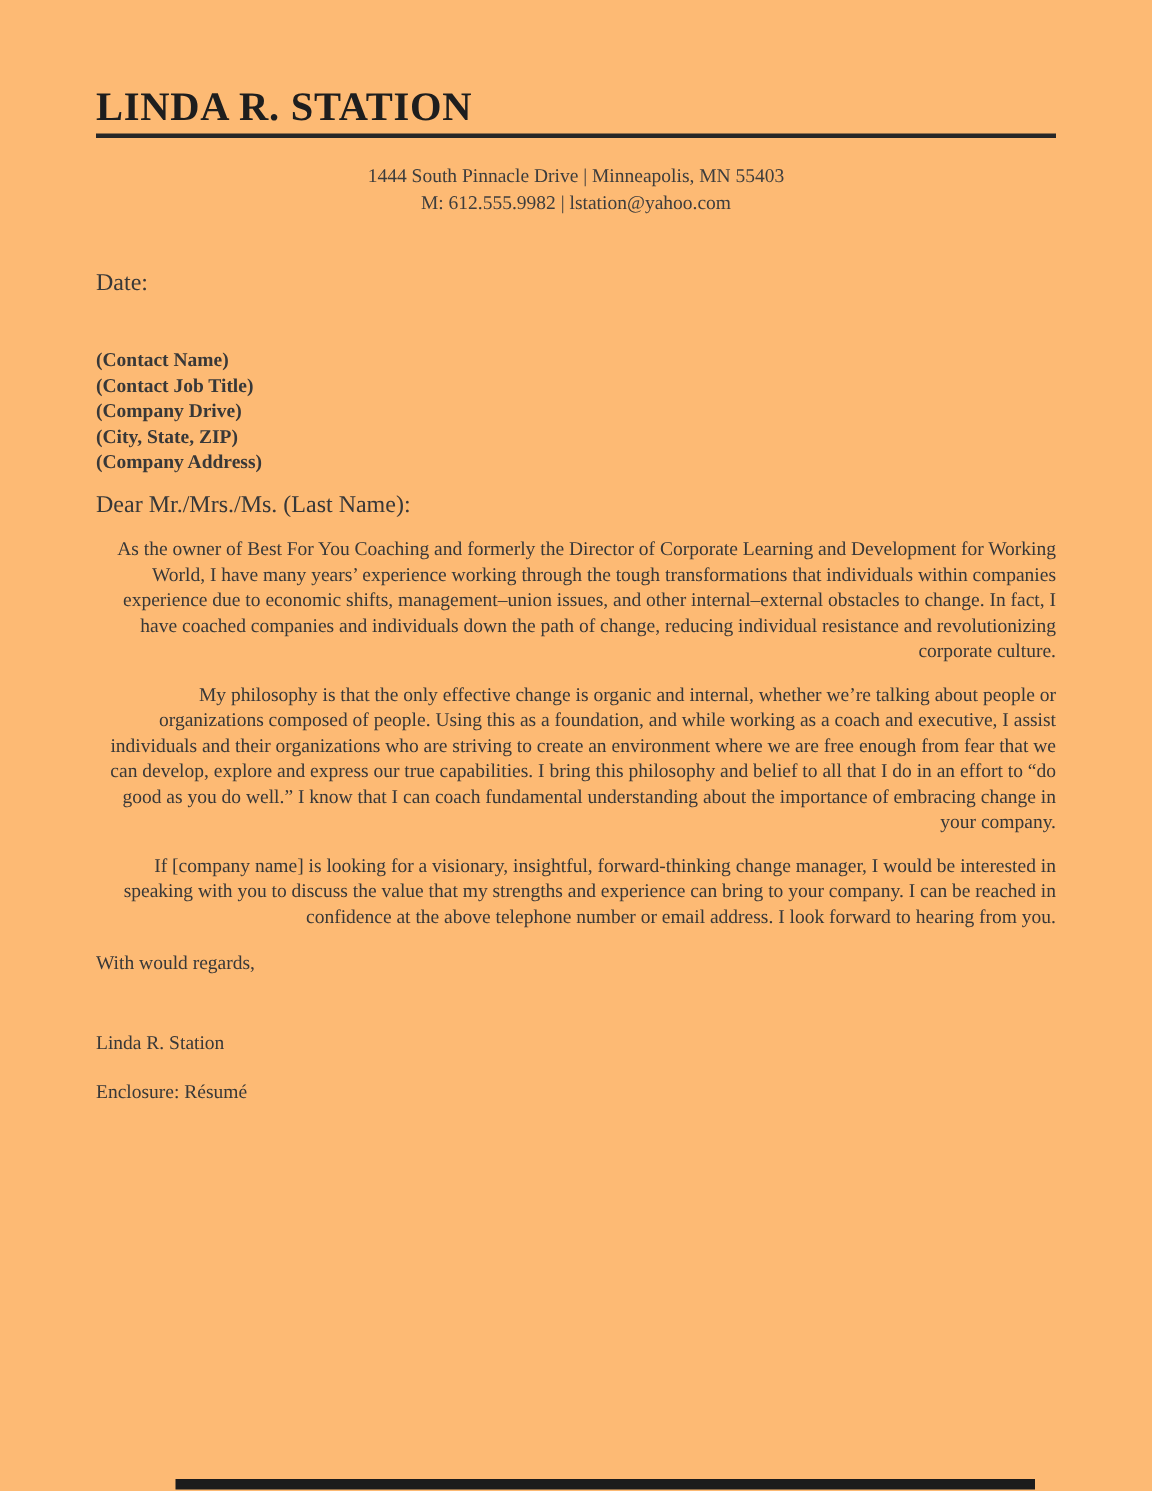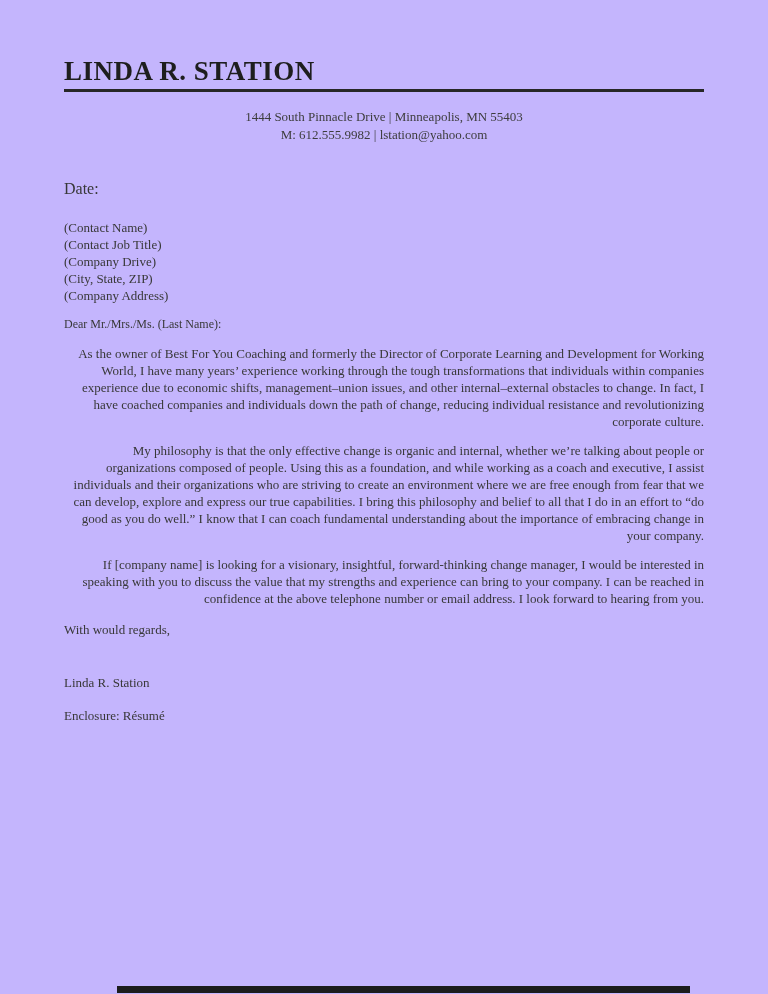--- a/index.html
+++ b/index.html
@@ -4,21 +4,21 @@
 <style>
   html, body {
     margin: 0;
     padding: 0;
     background: #ffffff;
   }
   .page {
     position: relative;
     width: 768px;
     height: 994px;
-    background: #c4b5fd;
+    background: #fdba74;
     overflow: hidden;
     font-family: "Liberation Serif", "DejaVu Serif", serif;
     color: #383838;
   }
   .content {
     padding: 56px 64px 0 64px;
   }
   .letterhead-name {
     font-size: 27px;
     font-weight: bold;
@@ -38,27 +38,28 @@
     line-height: 18px;
     margin-top: 16px;
     color: #3d3d3d;
   }
   .date {
     margin-top: 36px;
     font-size: 16px;
     line-height: 17px;
   }
   .recipient {
-    margin-top: 22px;
+    margin-top: 34px;
     font-size: 13px;
     line-height: 17px;
+    font-weight: bold;
   }
   .salutation {
     margin-top: 12px;
-    font-size: 12px;
+    font-size: 16px;
     line-height: 17px;
   }
   .para {
     margin: 12px 0 0 0;
     font-size: 13px;
     line-height: 17px;
     text-align: right;
   }
   .closing {
     margin-top: 14px;

